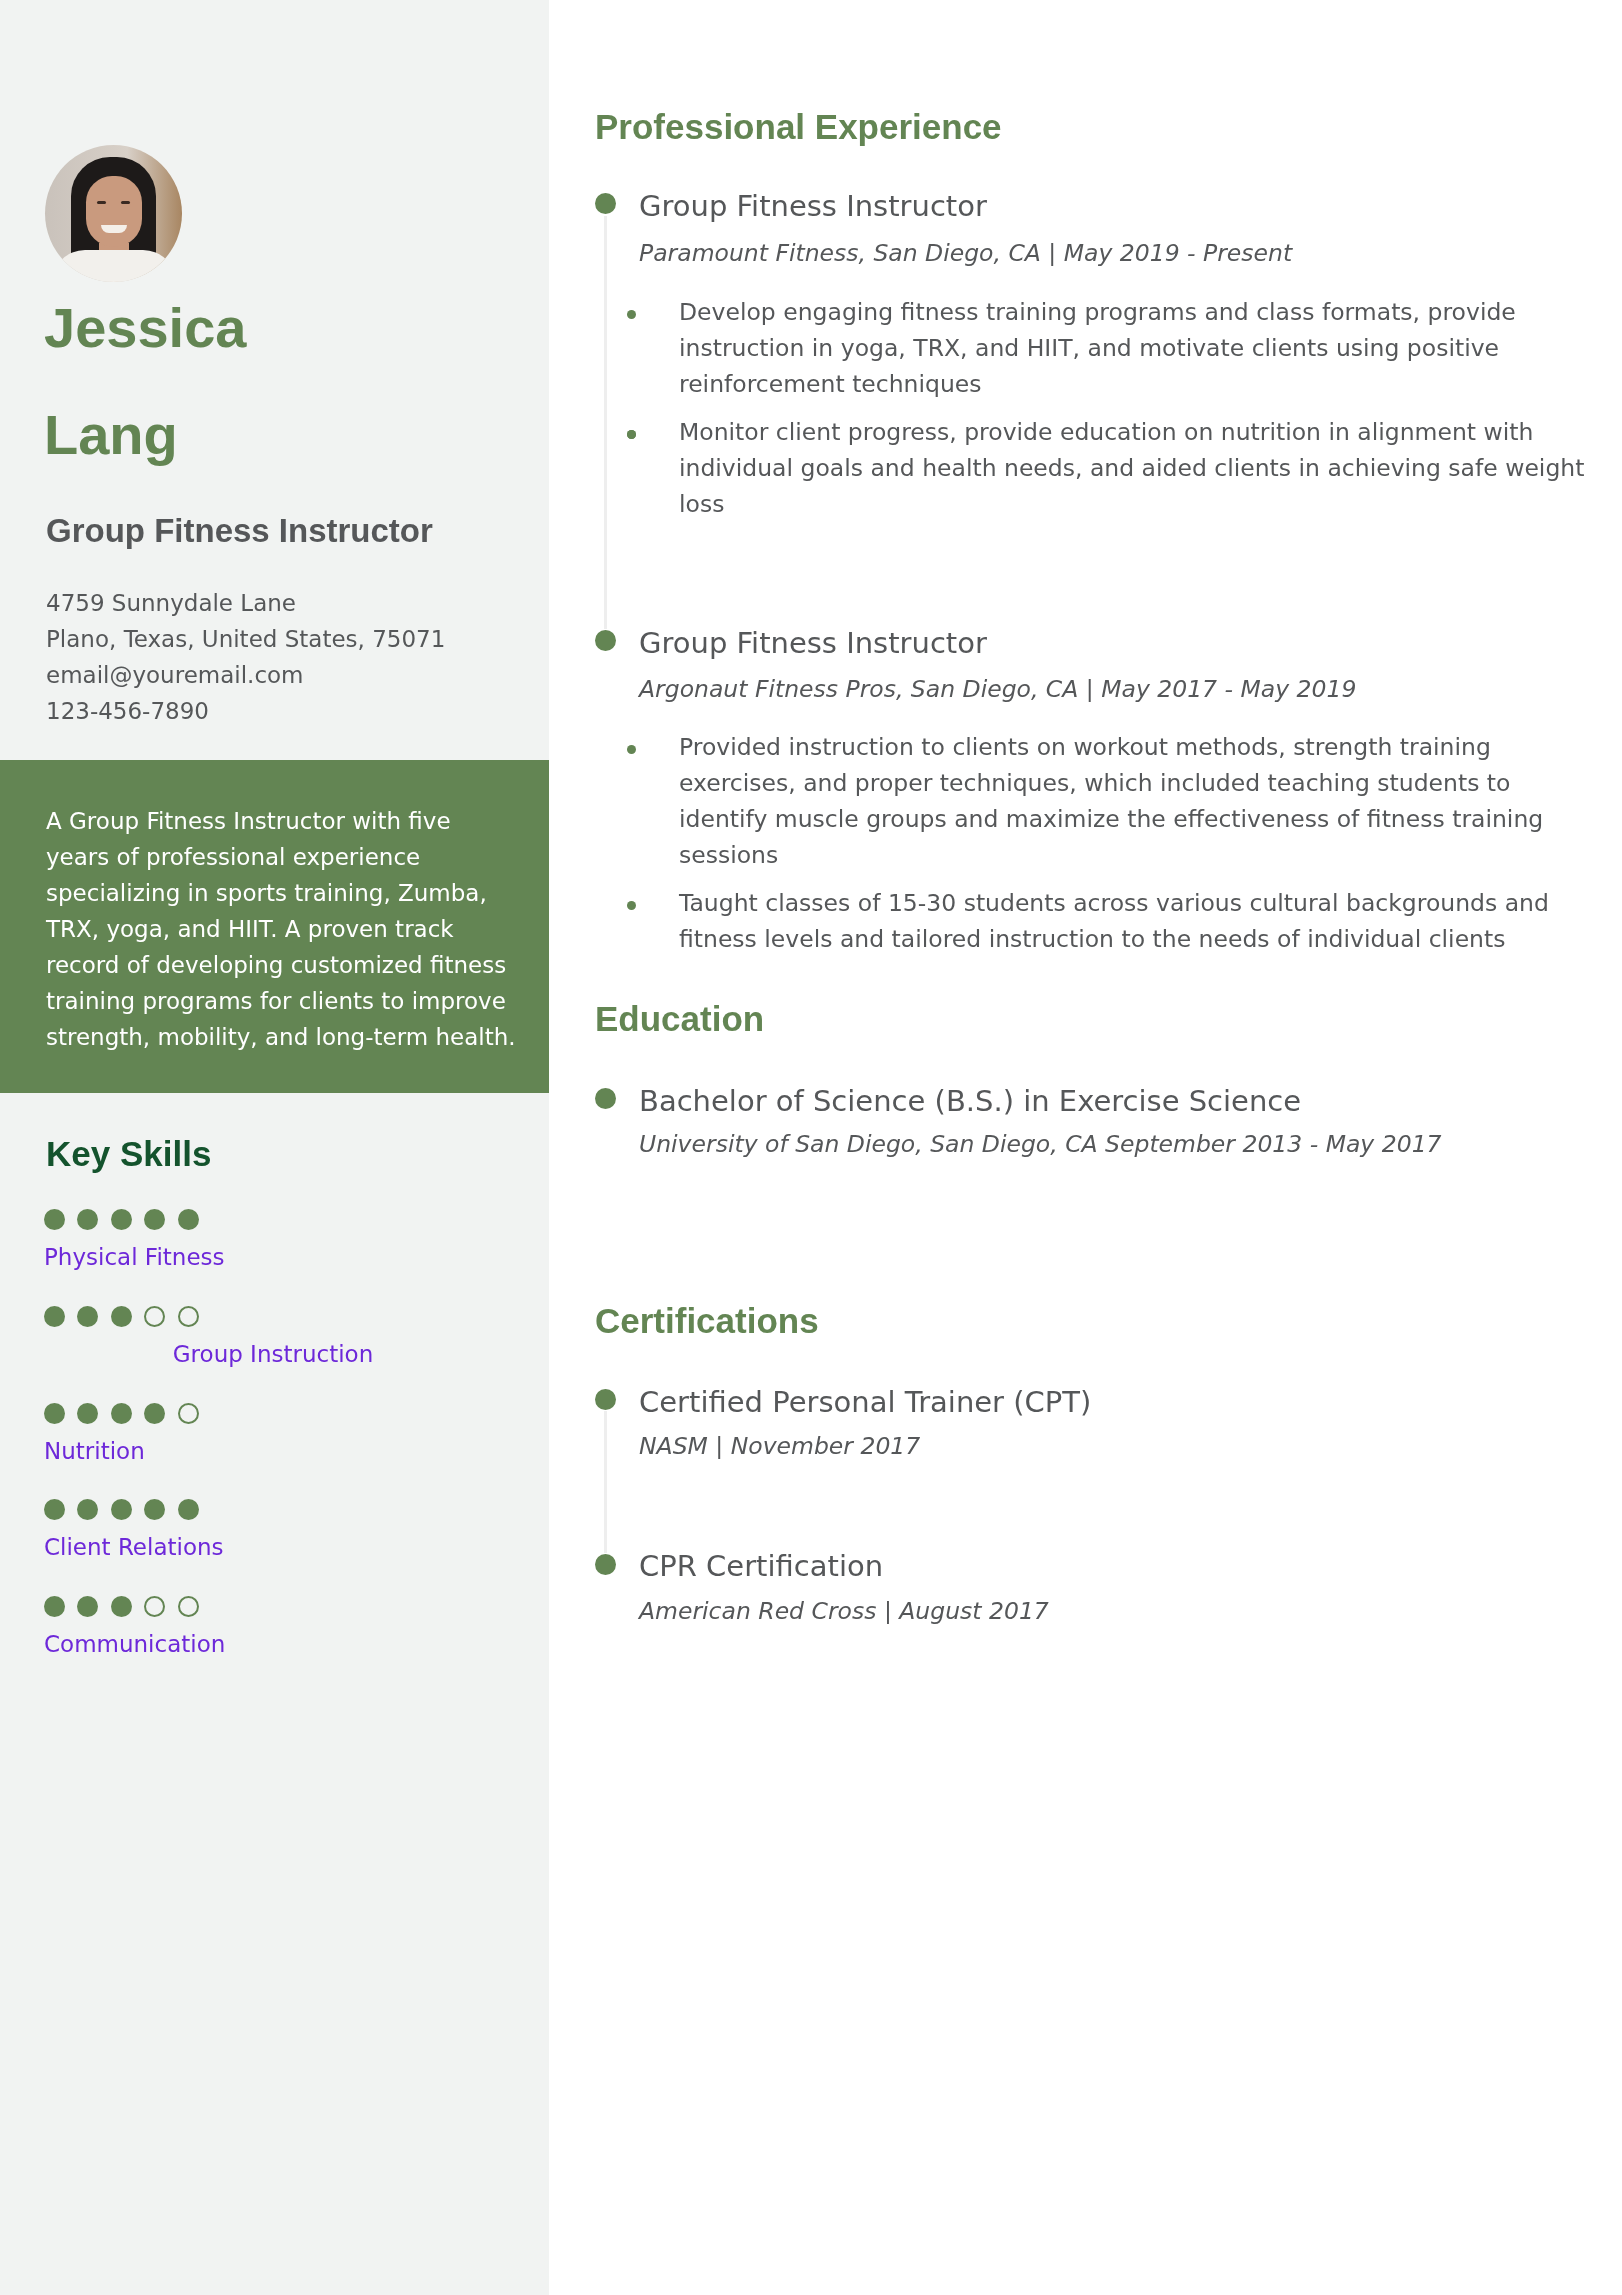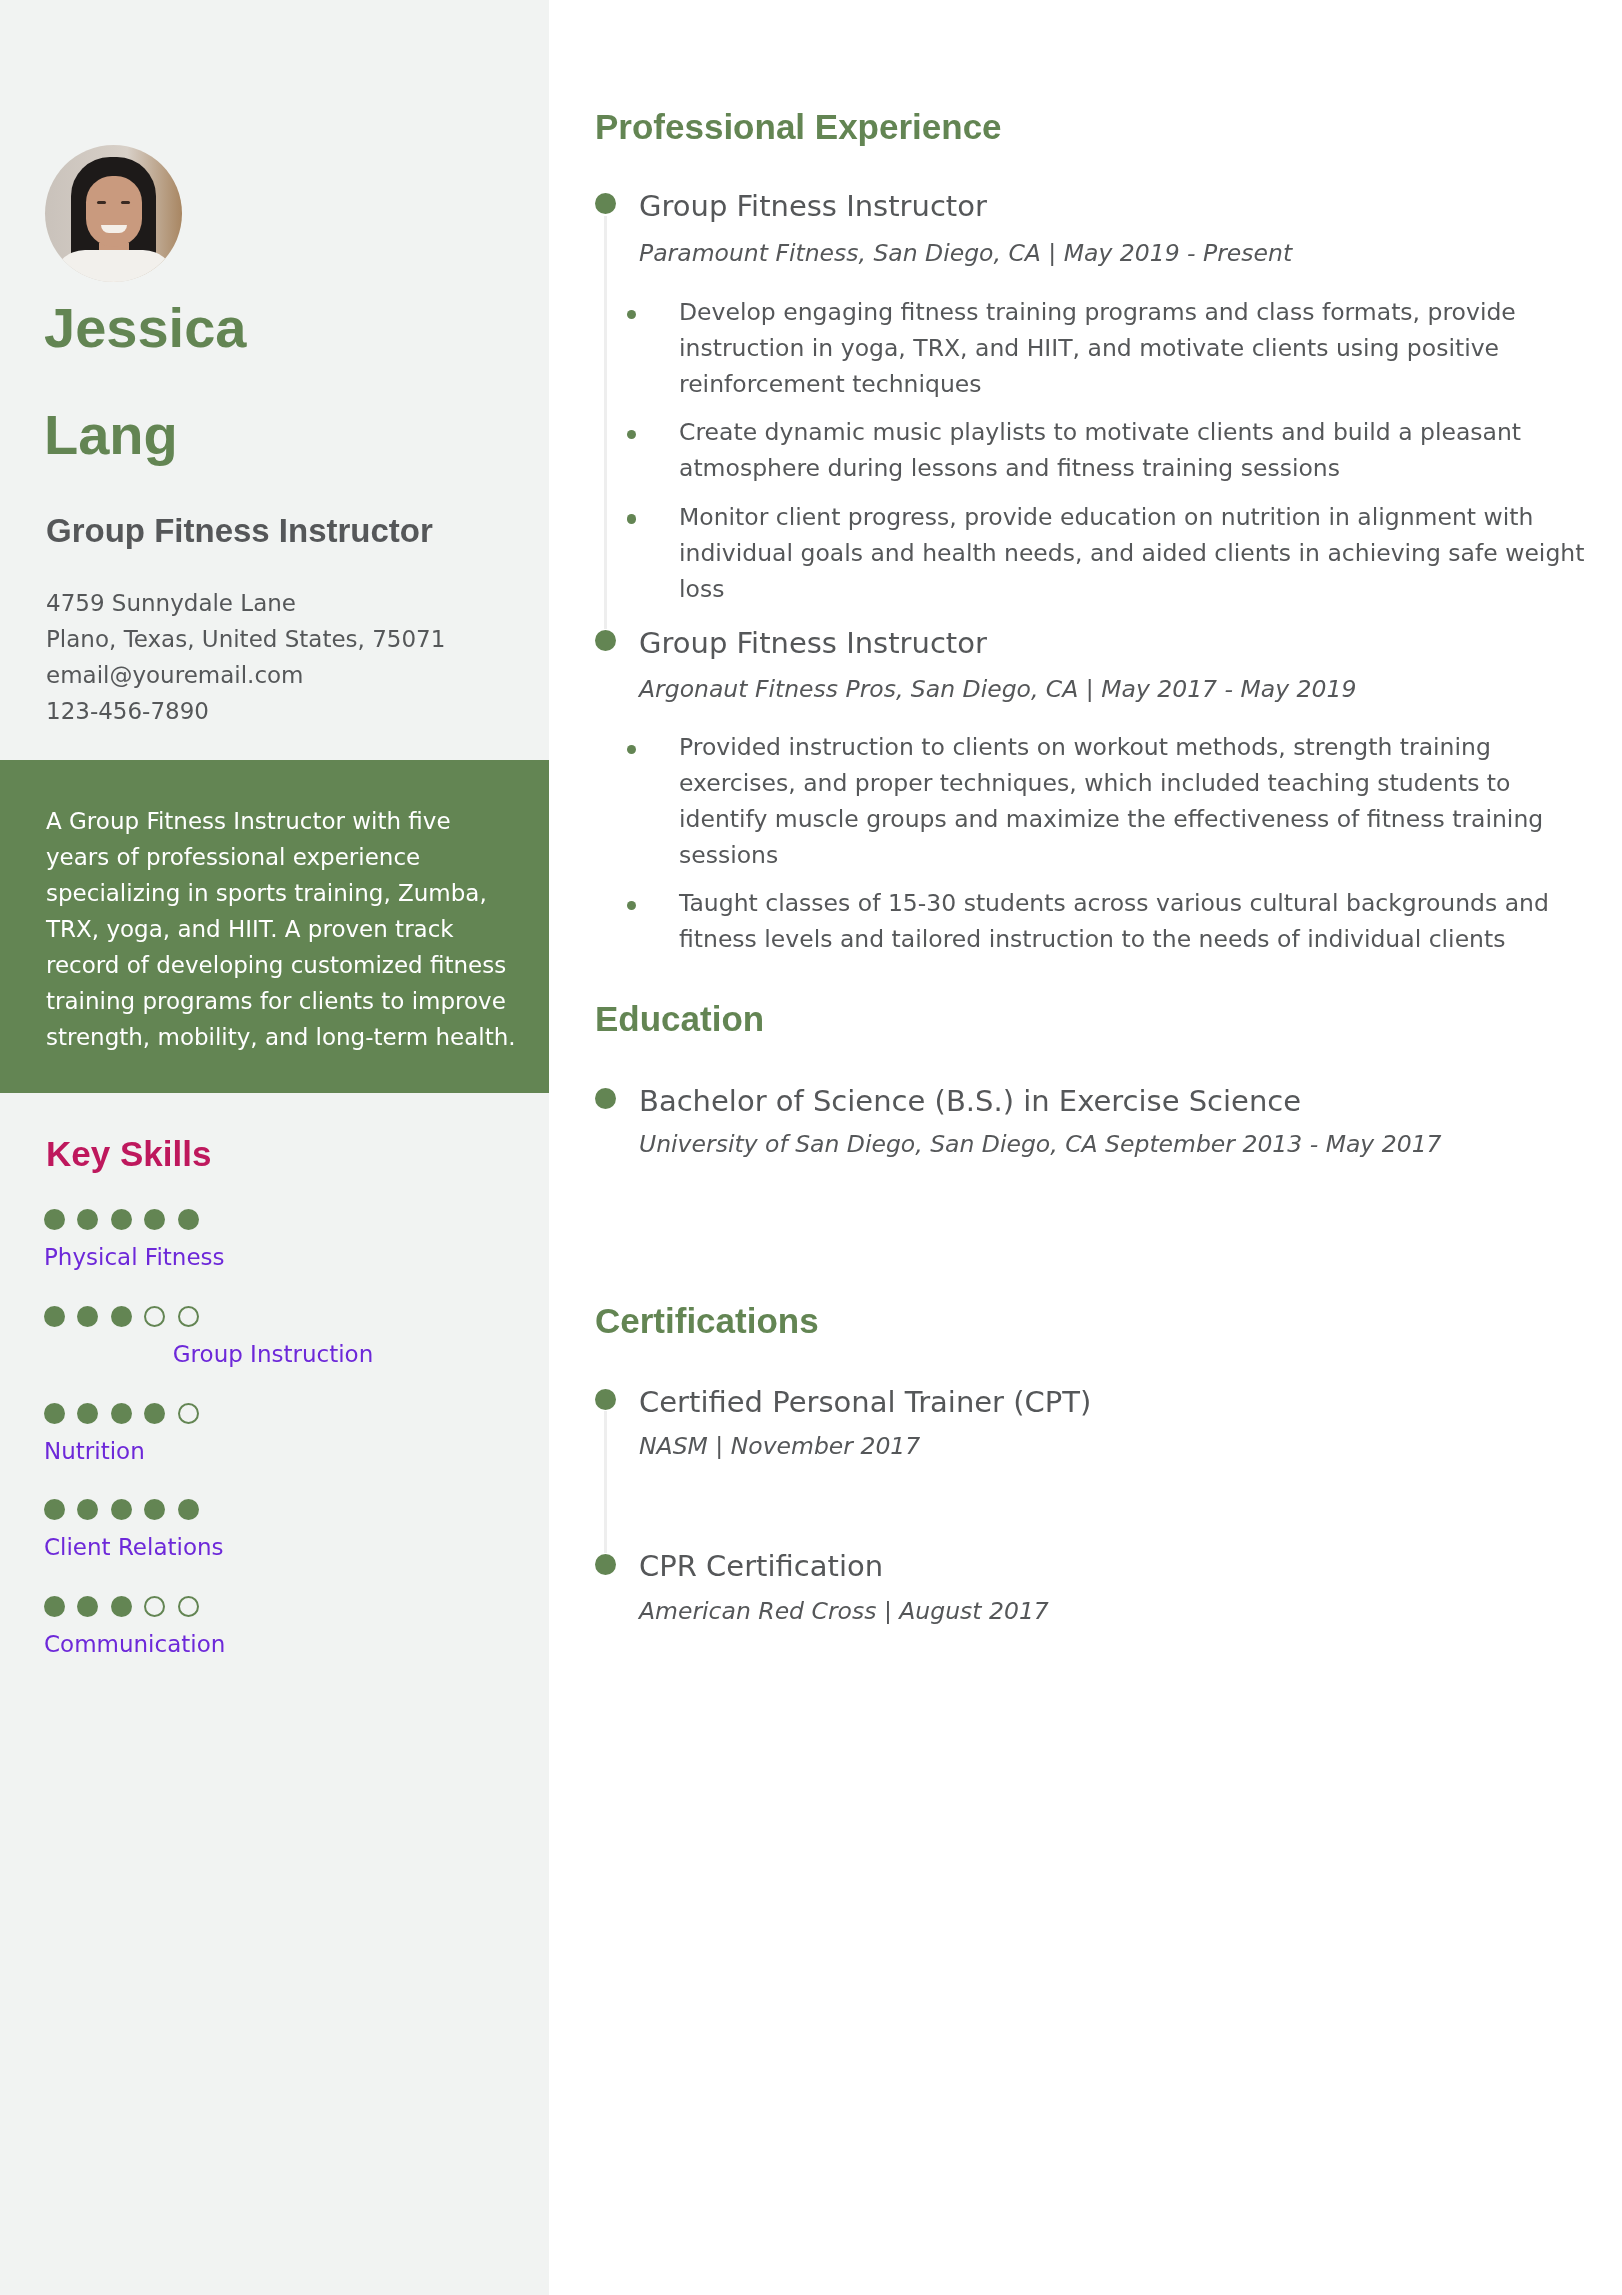--- a/index.html
+++ b/index.html
@@ -17,21 +17,21 @@
   .avatar .neck { position: absolute; left: 54px; top: 98px; width: 30px; height: 39px; background: #c99a7e; border-radius: 0 0 15px 15px; }
 
   .name { left: 44px; font-family: "Liberation Sans", sans-serif; font-weight: 700; font-size: 56px; color: #638553; line-height: 1; white-space: nowrap; }
   .title { left: 46px; top: 514px; font-family: "Liberation Sans", sans-serif; font-weight: 700; font-size: 33px; color: #555759; line-height: 1; white-space: nowrap; }
   .contact { left: 46px; top: 585px; font-size: 23px; line-height: 36px; color: #555759; }
   .contact div { white-space: nowrap; }
 
   .summary-block { left: 0; top: 760px; width: 549px; height: 333px; background: #638553; }
   .summary-text { left: 46px; top: 803px; width: 471px; font-size: 23px; line-height: 36px; color: #ffffff; }
 
-  .skills-heading { left: 46px; top: 1136px; font-family: "Liberation Sans", sans-serif; font-weight: 700; font-size: 35px; color: #be185d; line-height: 1; white-space: nowrap; }
+  .skills-heading { left: 46px; top: 1136px; font-family: "Liberation Sans", sans-serif; font-weight: 700; font-size: 35px; color: #14532d; line-height: 1; white-space: nowrap; }
   .skill { left: 44px; width: 458px; height: 92px; }
   .dots { display: flex; gap: 12.4px; height: 21px; }
   .dot { width: 21px; height: 21px; border-radius: 50%; box-sizing: border-box; }
   .dot.on { background: #638553; }
   .dot.off { background: transparent; border: 2.6px solid #638553; }
   .skill-label { margin-top: 13px; font-size: 23px; line-height: 29px; color: #6d28d9; white-space: nowrap; }
 
   .section-heading { left: 595px; font-family: "Liberation Sans", sans-serif; font-weight: 700; font-size: 35px; color: #638553; line-height: 1; white-space: nowrap; }
   .tl-dot { width: 21px; height: 21px; border-radius: 50%; background: #638553; }
   .tl-line { width: 2.6px; background: #eeeeee; }
@@ -125,21 +125,21 @@
   </div>
 
 <div class="abs section-heading" style="top:109px">Professional Experience</div>
 
 <div class="abs tl-dot" style="left:595px; top:193px"></div>
 <div class="abs tl-line" style="left:604px; top:216px; height:413px"></div>
 <div class="abs entry-title" style="left:639px; top:192px">Group Fitness Instructor</div>
 <div class="abs entry-sub" style="left:639px; top:242px">Paramount Fitness, San Diego, CA | May 2019 - Present</div>
 <div class="abs bullets" style="top:294px">
   <div class="bullet"><span class="b-dot"></span><span>Develop engaging fitness training programs and class formats, provide instruction in yoga, TRX, and HIIT, and motivate clients using positive reinforcement techniques</span></div>
-  <div class="bullet"><span class="b-dot"></span><span>Create dynamic music playlists to motivate clients and build a pleasant atmosphere during lessons and fitness training sessions</span></div>
+  <div class="bullet"><span class="b-dot"></span></div>
   <div class="bullet"><span class="b-dot"></span><span>Monitor client progress, provide education on nutrition in alignment with individual goals and health needs, and aided clients in achieving safe weight loss</span></div>
 </div>
 
 <div class="abs tl-dot" style="left:595px; top:630px"></div>
 <div class="abs entry-title" style="left:639px; top:629px">Group Fitness Instructor</div>
 <div class="abs entry-sub" style="left:639px; top:678px">Argonaut Fitness Pros, San Diego, CA | May 2017 - May 2019</div>
 <div class="abs bullets" style="top:729px">
   <div class="bullet"><span class="b-dot"></span><span>Provided instruction to clients on workout methods, strength training exercises, and proper techniques, which included teaching students to identify muscle groups and maximize the effectiveness of fitness training sessions</span></div>
   <div class="bullet"><span class="b-dot"></span><span>Taught classes of 15-30 students across various cultural backgrounds and fitness levels and tailored instruction to the needs of individual clients</span></div>
 </div>

